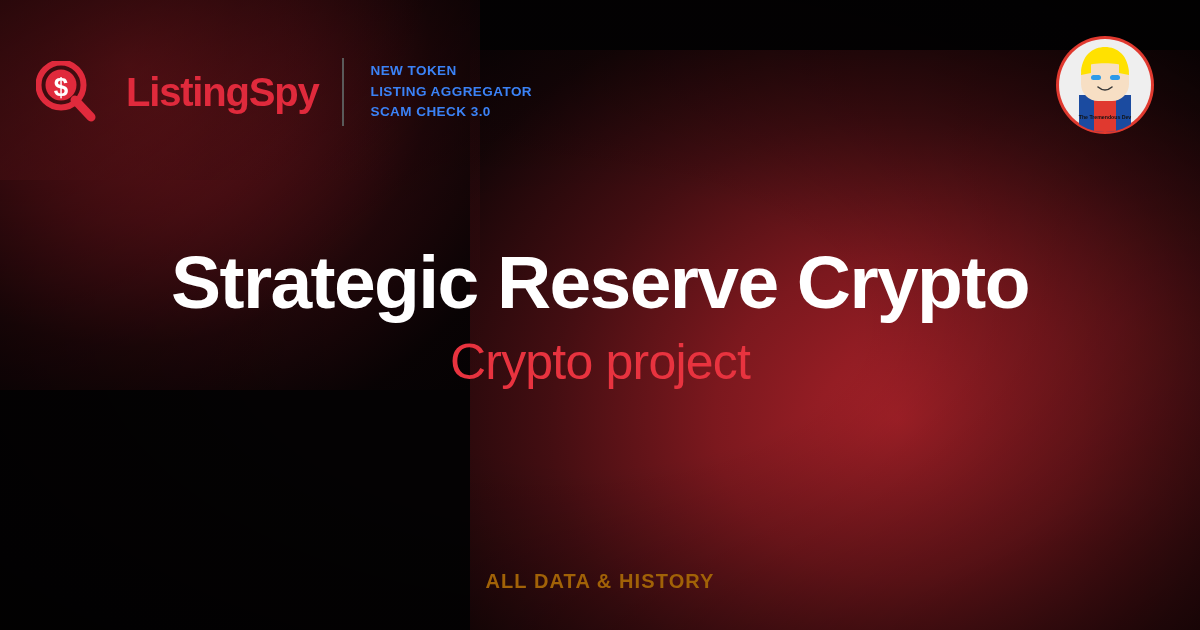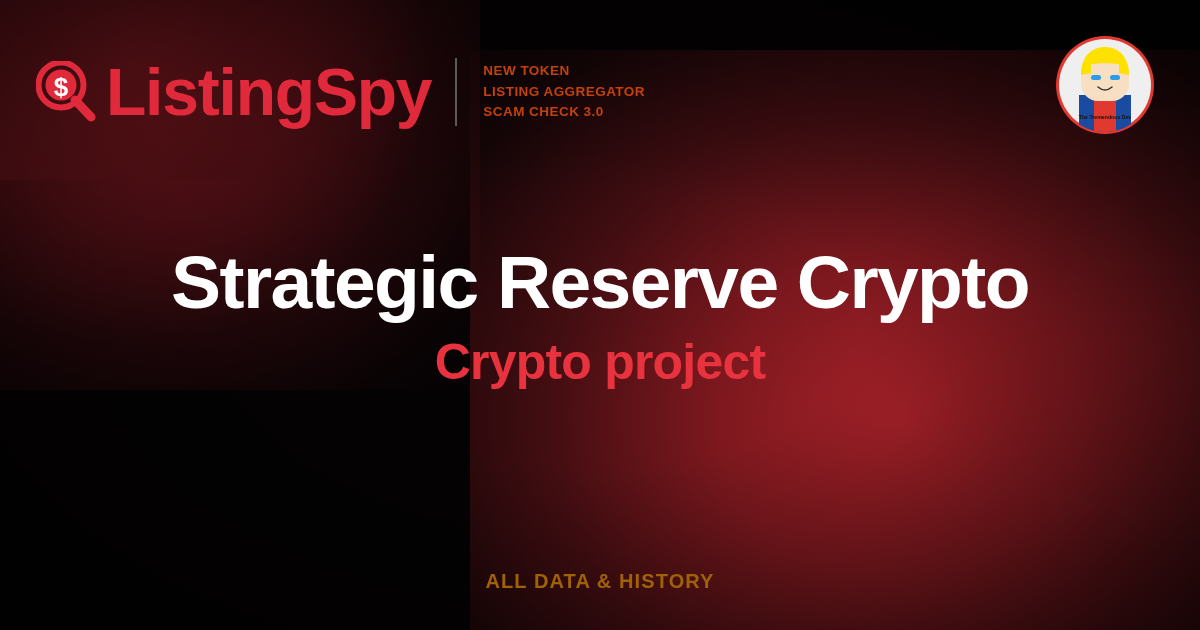--- a/index.html
+++ b/index.html
@@ -89,39 +89,40 @@
     height: 76px;
   }
   .logo-mark {
     width: 62px;
     height: 62px;
     flex: 0 0 auto;
     margin-right: 8px;
     display: block;
   }
   .wordmark {
-    font-size: 66px;
+    font-size: 40px;
     font-weight: bold;
     letter-spacing: -1.2px;
     line-height: 1;
     white-space: nowrap;
+    margin-left: 20px;
   }
   .divider {
     width: 2px;
     height: 68px;
     background: #5a5a5a;
     margin: 0 26px 0 24px;
     flex: 0 0 auto;
   }
   .tagline {
     font-size: 13.5px;
     font-weight: bold;
     line-height: 1.52;
     letter-spacing: 0.45px;
-    color: #c2410c;
+    color: #3b82f6;
     white-space: nowrap;
     text-transform: uppercase;
   }
 
   
   .avatar-wrap {
     position: absolute;
     left: 1053px;
     top: 33px;
     width: 104px;
@@ -141,21 +142,21 @@
     font-size: 75px;
     font-weight: bold;
     color: #ffffff;
     letter-spacing: -1.6px;
     line-height: 1.06;
     margin: 0;
     white-space: nowrap;
   }
   .sub-title {
     font-size: 50px;
-    font-weight: bold;
+    font-weight: normal;
     letter-spacing: -0.8px;
     line-height: 1.1;
     margin: 12px 0 0 0;
     white-space: nowrap;
   }
 
   
   .footer {
     position: absolute;
     left: 0;

